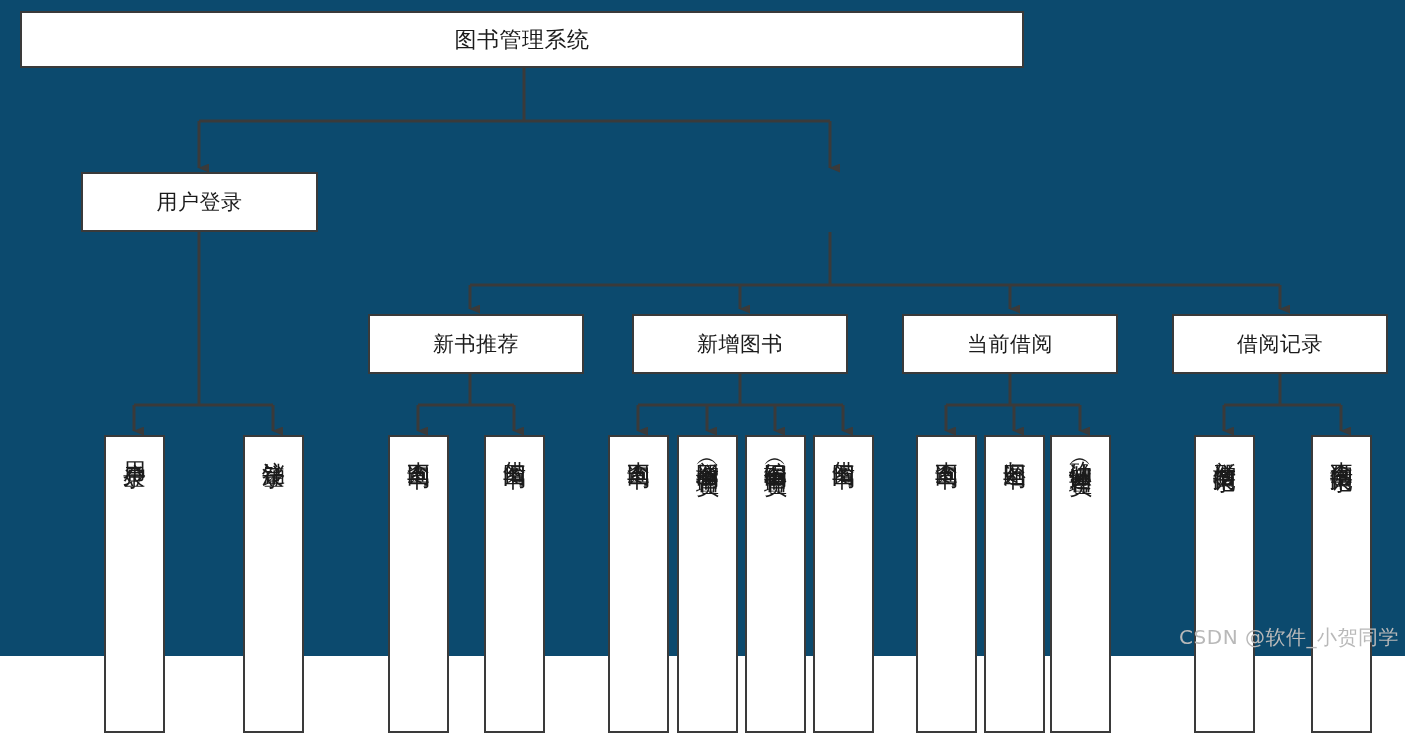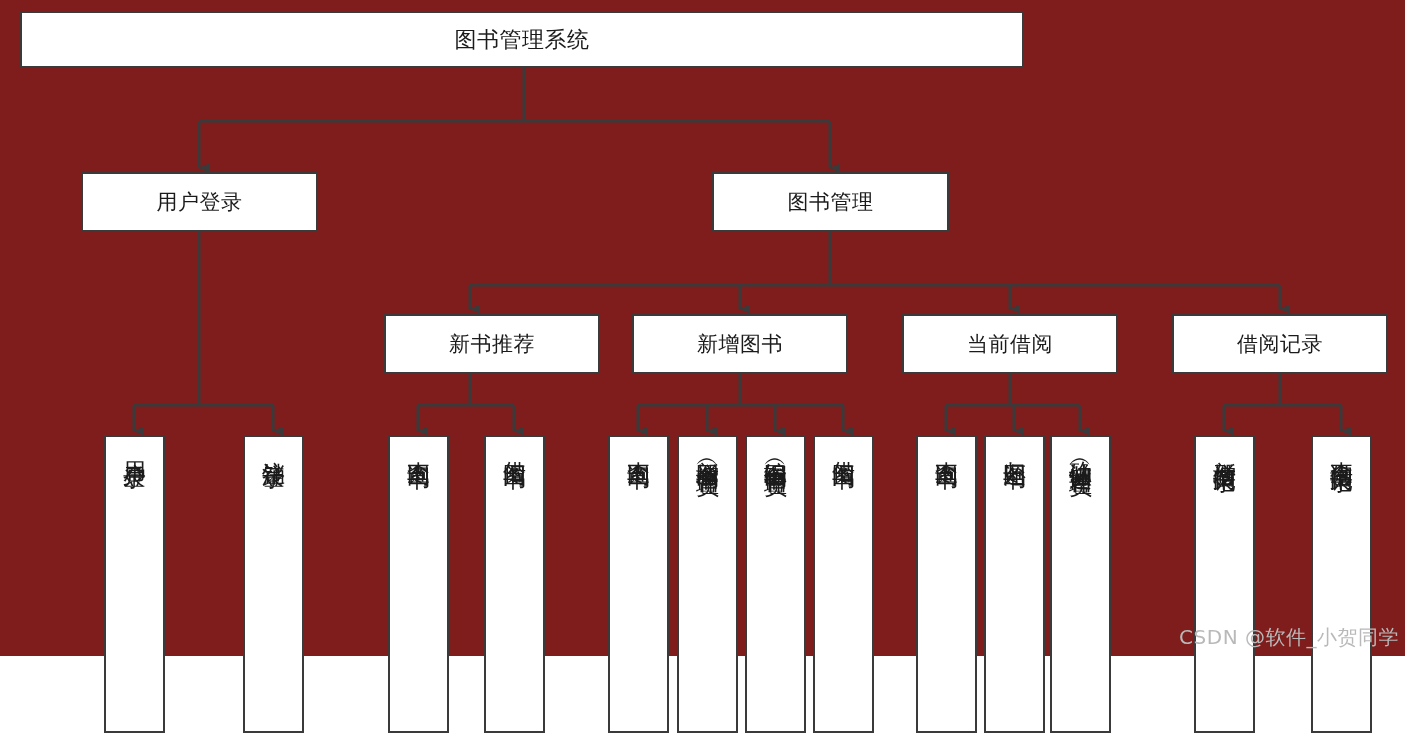--- a/index.html
+++ b/index.html
@@ -10,21 +10,21 @@
   body {
     width: 1405px;
     height: 747px;
     overflow: hidden;
     font-family: "DejaVu Sans", "Liberation Sans", sans-serif;
   }
   #diagram-root {
     position: relative;
     width: 1405px;
     height: 656px;
-    background: #7f1d1d;
+    background: #0c4a6e;
   }
   svg#wires {
     position: absolute;
     left: 0;
     top: 0;
     width: 1405px;
     height: 747px;
   }
   .node {
     position: absolute;
@@ -125,25 +125,22 @@
     </g>
   </svg>
 
   <div class="node h" id="root-node" style="left:20px; top:11px; width:1004px; height:57px;">
     <span class="node-label">图书管理系统</span>
   </div>
 
   <div class="node h" style="left:81px; top:172px; width:237px; height:60px;">
     <span class="node-label">用户登录</span>
   </div>
-  <div class="node h" style="left:712px; top:172px; width:237px; height:60px;">
-    <span class="node-label">图书管理</span>
-  </div>
 
-  <div class="node h" style="left:384px; top:314px; width:216px; height:60px;">
+  <div class="node h" style="left:368px; top:314px; width:216px; height:60px;">
     <span class="node-label">新书推荐</span>
   </div>
   <div class="node h" style="left:632px; top:314px; width:216px; height:60px;">
     <span class="node-label">新增图书</span>
   </div>
   <div class="node h" style="left:1172px; top:314px; width:216px; height:60px;">
     <span class="node-label">借阅记录</span>
   </div>
   <div class="node h" style="left:902px; top:314px; width:216px; height:60px;">
     <span class="node-label">当前借阅</span>

